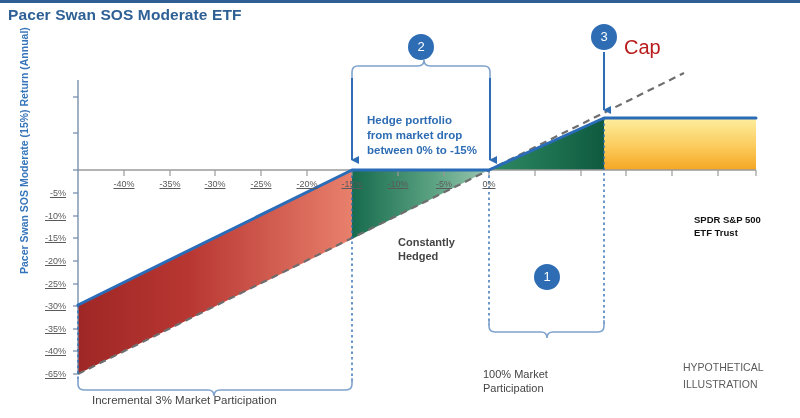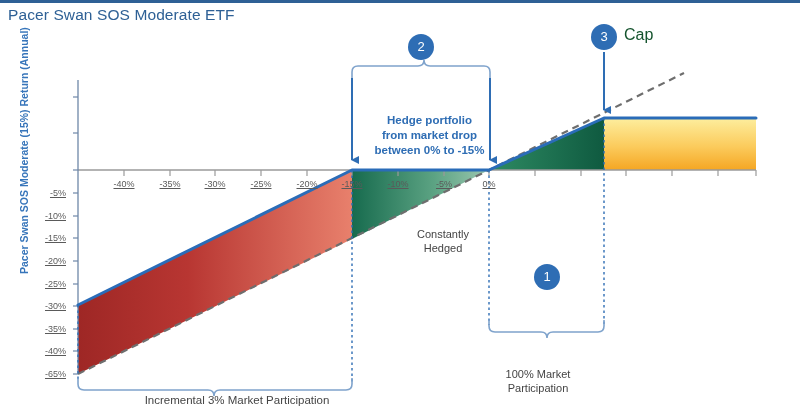--- a/index.html
+++ b/index.html
@@ -22,21 +22,21 @@
   #top-rule {
     position: absolute;
     left: 0; top: 0;
     width: 800px; height: 3px;
     background: #2E6095;
   }
   #chart-title {
     position: absolute;
     left: 8px; top: 6px;
     font-size: 15.5px;
-    font-weight: normal;
+    font-weight: bold;
     color: #2E6095;
     letter-spacing: 0.1px;
     white-space: nowrap;
     text-align: center;
   }
 
   
   #plot {
     position: absolute;
     left: 0; top: 0;
@@ -85,57 +85,57 @@
     line-height: 26px;
     text-align: center;
     font-family: "Liberation Sans", sans-serif;
   }
 
   
   .annot {
     position: absolute;
     font-size: 11px;
     color: #444444;
-    text-align: center;
     line-height: 1.25;
     white-space: pre-line;
   }
   .annot-blue {
     color: #2E6DB4;
     font-size: 11.5px;
     font-weight: bold;
     line-height: 1.3;
   }
   #cap-label {
     position: absolute;
-    left: 624px; top: 26px;
-    font-size: 16px;
-    color: #14532d;
+    left: 624px; top: 36px;
+    font-size: 20px;
+    color: #b91c1c;
     white-space: nowrap;
   }
   #spdr-label {
     position: absolute;
     left: 694px; top: 214px;
     font-size: 9.5px;
     font-weight: bold;
     color: #111111;
     line-height: 1.35;
     white-space: pre-line;
   }
   #hypothetical-label {
     position: absolute;
     left: 683px; top: 359px;
     font-size: 10.5px;
     color: #5a5a5a;
     line-height: 1.6;
     white-space: pre-line;
   }
   #constantly-hedged {
-    left: 398px; top: 228px;
+    left: 398px; top: 236px;
     width: 90px;
+    font-weight: bold;
   }
   #market-participation {
     left: 483px; top: 340px;
     width: 110px;
     margin-top: 28px;
   }
   #incremental-label {
     left: 92px; top: 393px;
     width: 290px;
     font-size: 11.5px;
@@ -290,14 +290,18 @@
 
   <div class="annot annot-blue" id="hedge-text">Hedge portfolio
 from market drop
 between 0% to -15%</div>
   <div id="cap-label">Cap</div>
   <div class="annot" id="constantly-hedged">Constantly
 Hedged</div>
   <div class="annot" id="market-participation">100% Market
 Participation</div>
   <div class="annot" id="incremental-label">Incremental 3% Market Participation</div>
+  <div id="spdr-label">SPDR S&amp;P 500
+ETF Trust</div>
+  <div id="hypothetical-label">HYPOTHETICAL
+ILLUSTRATION</div>
 
 </div>
 
 </body></html>

